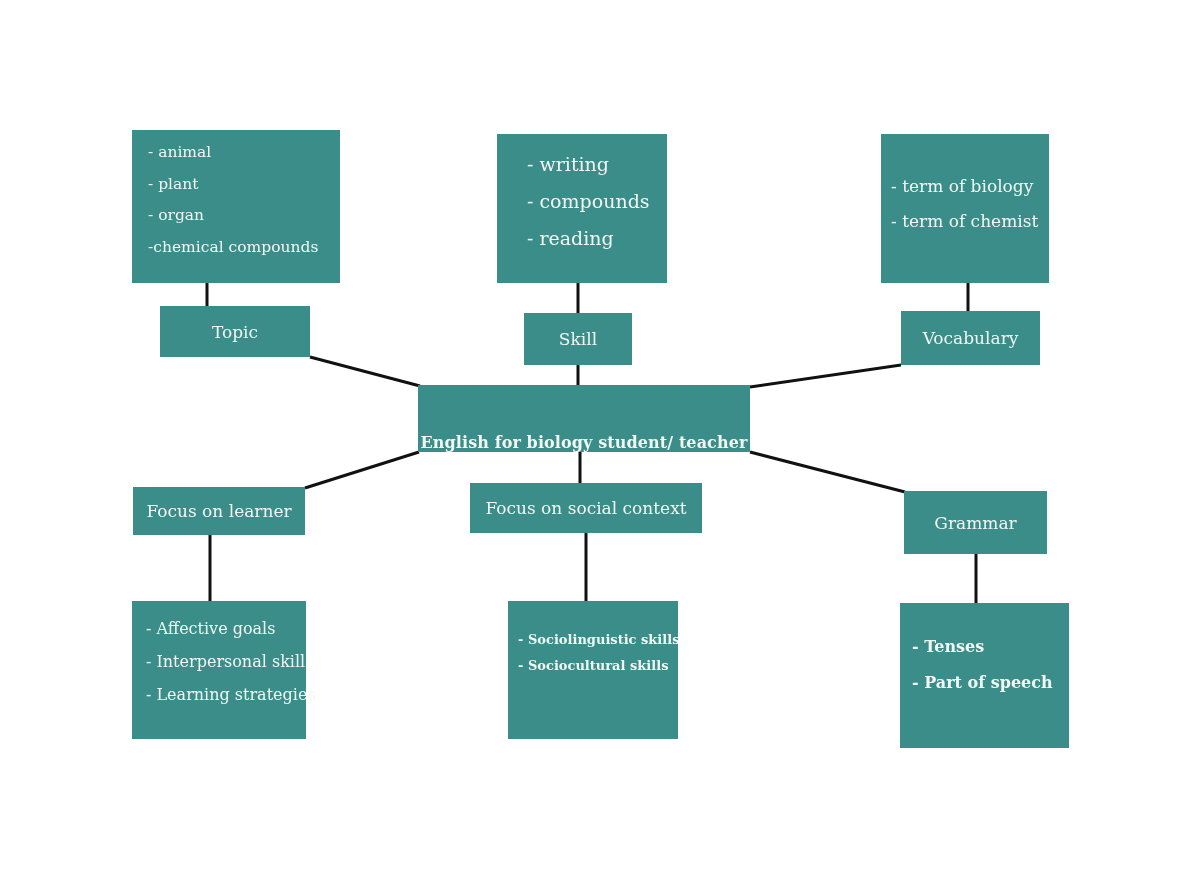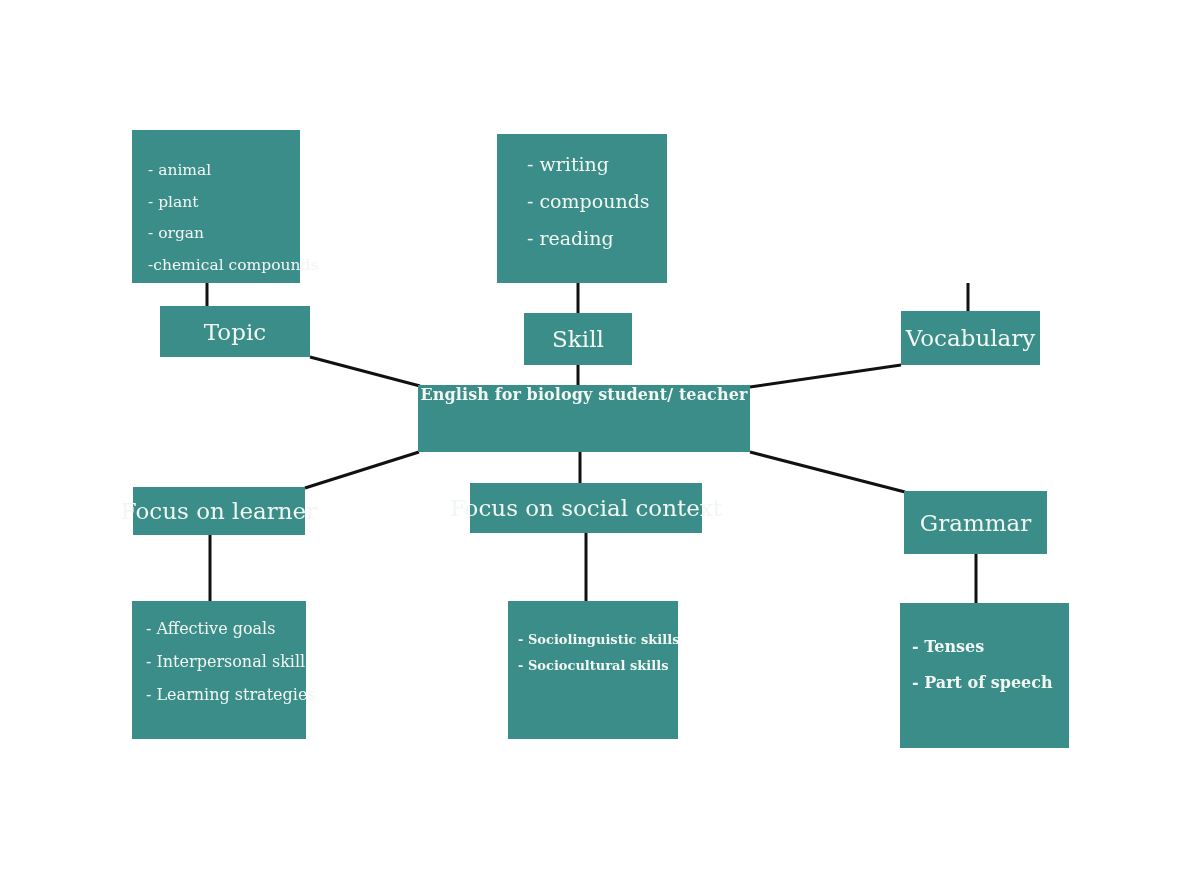--- a/index.html
+++ b/index.html
@@ -47,22 +47,22 @@
     padding: 14px 0 0 16px;
   }
   .leaf-list .line {
     font-size: 16px;
     line-height: 1.0;
     margin-bottom: 16px;
   }
 
   
   #box-topic-items {
-    left: 132px; top: 130px; width: 168px; height: 153px;
-    padding-top: 33px; padding-left: 16px;
+    left: 132px; top: 130px; width: 208px; height: 153px;
+    padding-top: 15px; padding-left: 16px;
   }
   #box-topic-items .line { font-size: 15.5px; margin-bottom: 16px; }
 
   
   #box-skill-items {
     left: 497px; top: 134px; width: 170px; height: 149px;
     justify-content: flex-start;
     align-items: flex-start;
     padding: 21px 0 0 30px;
   }
@@ -76,33 +76,33 @@
     padding: 44px 0 0 10px;
   }
   #box-vocab-items .line { font-size: 17px; margin-bottom: 18px; }
 
   
   .node.titled {
     justify-content: center;
     align-items: center;
   }
   .node.titled .line {
-    font-size: 23px;
+    font-size: 17px;
   }
   #box-topic     { left: 160px; top: 306px; width: 150px; height: 51px; }
   #box-skill     { left: 524px; top: 313px; width: 108px; height: 52px; }
   #box-vocab     { left: 901px; top: 311px; width: 139px; height: 54px; }
   #box-learner   { left: 133px; top: 487px; width: 172px; height: 48px; text-align: center; }
   #box-social    { left: 470px; top: 483px; width: 232px; height: 50px; }
   #box-grammar   { left: 904px; top: 491px; width: 143px; height: 63px; }
 
   
   #box-center {
     left: 418px; top: 385px; width: 332px; height: 67px;
-    justify-content: flex-start;
+    justify-content: flex-end;
     align-items: center;
   }
   #box-center .line {
     font-size: 16px;
     font-weight: bold;
     letter-spacing: 0.1px;
   }
 
   
   #box-learner-items {
@@ -161,20 +161,24 @@
     <span class="line">- organ</span>
     <span class="line">-chemical compounds</span>
   </div>
 
   <div class="node leaf-list" id="box-skill-items">
     <span class="line">- writing</span>
     <span class="line">- compounds</span>
     <span class="line">- reading</span>
   </div>
 
+  <div class="node leaf-list" id="box-vocab-items">
+    <span class="line">- term of biology</span>
+    <span class="line">- term of chemist</span>
+  </div>
 
   <div class="node titled" id="box-topic">
     <span class="line">Topic</span>
   </div>
 
   <div class="node titled" id="box-skill">
     <span class="line">Skill</span>
   </div>
 
   <div class="node titled" id="box-vocab">

